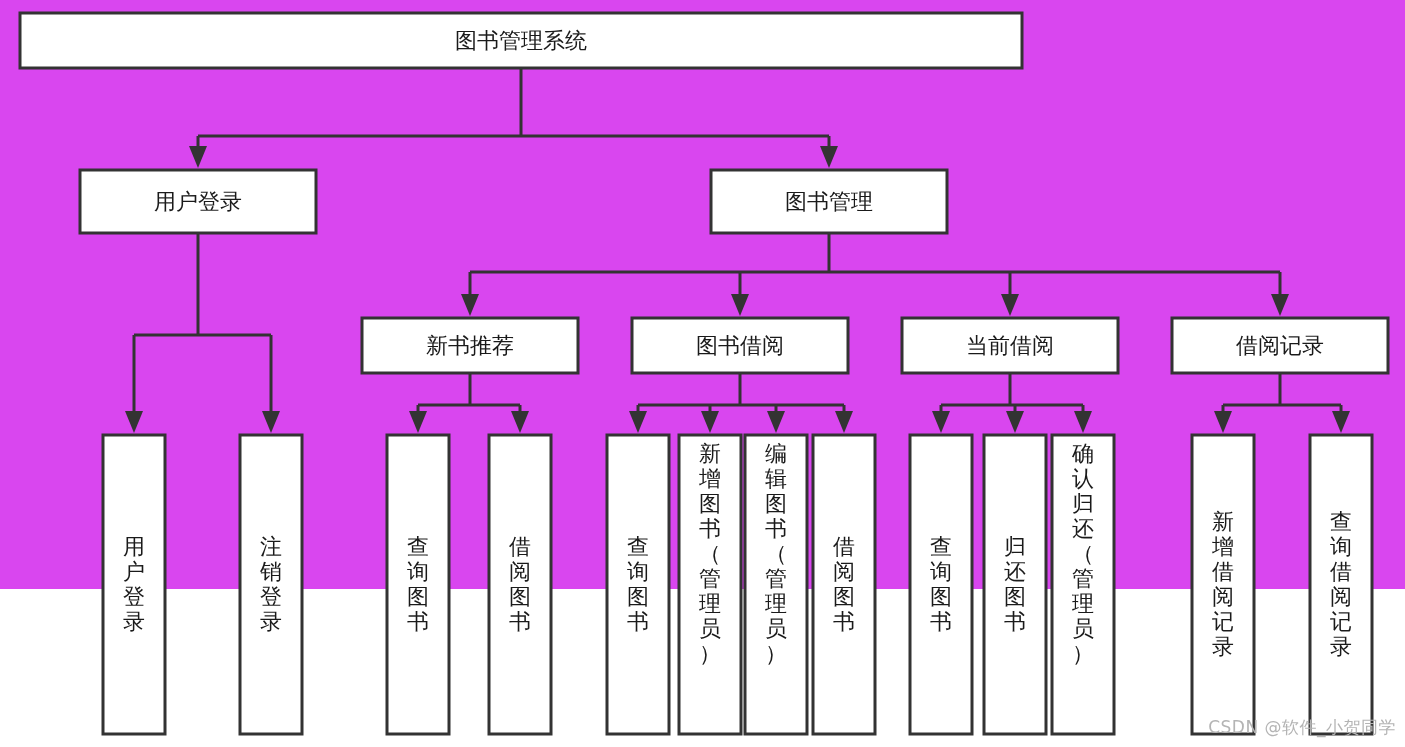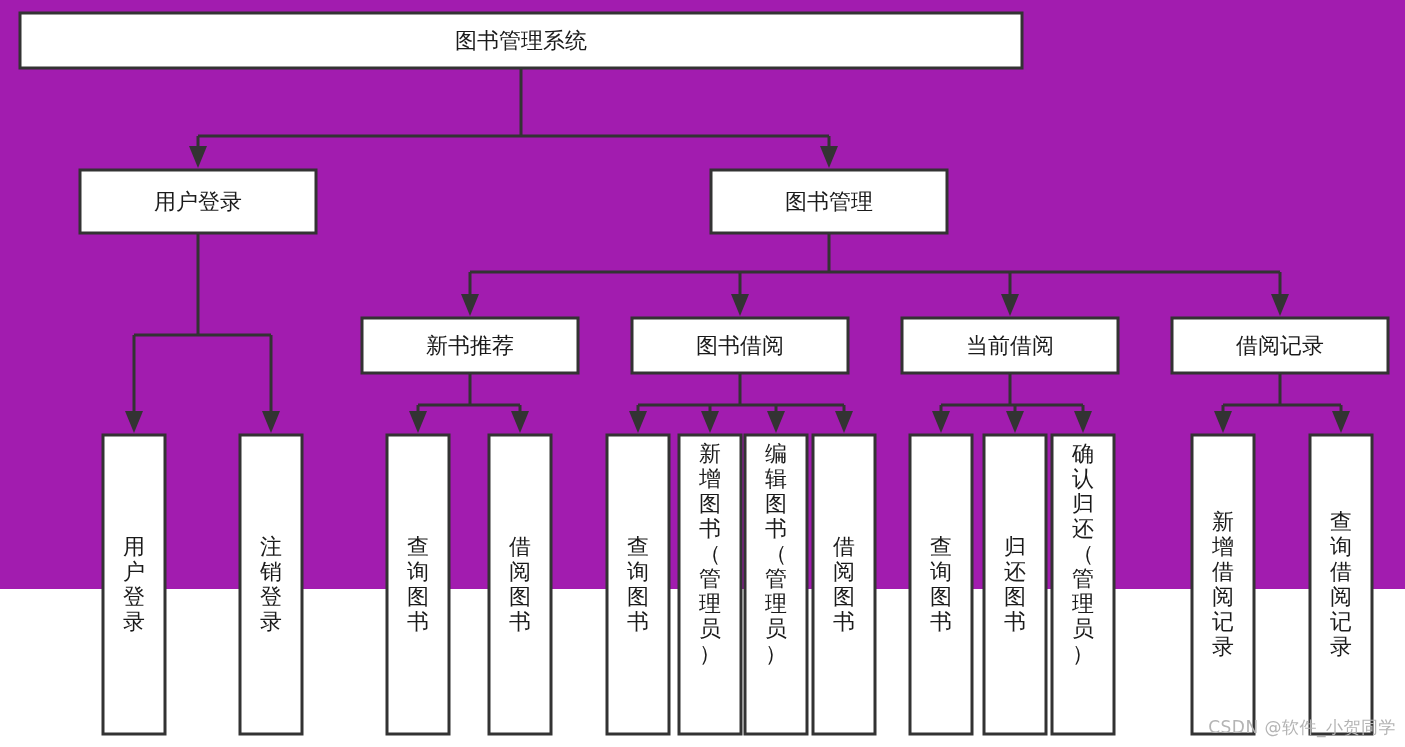--- a/index.html
+++ b/index.html
@@ -11,21 +11,21 @@
   body {
     width: 1405px;
     height: 747px;
     overflow: hidden;
     font-family: "DejaVu Sans", "Liberation Sans", sans-serif;
   }
   #diagram-root {
     position: relative;
     width: 1405px;
     height: 589px;
-    background: #a21caf;
+    background: #d946ef;
   }
   svg.diagram-canvas {
     position: absolute;
     left: 0;
     top: 0;
     width: 1405px;
     height: 747px;
     display: block;
   }
   .node-box {

